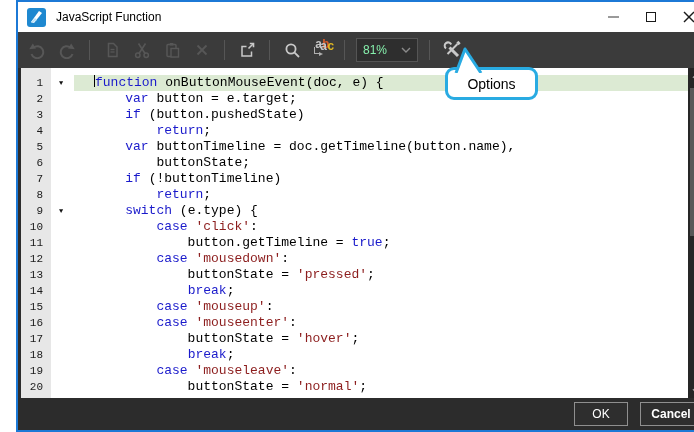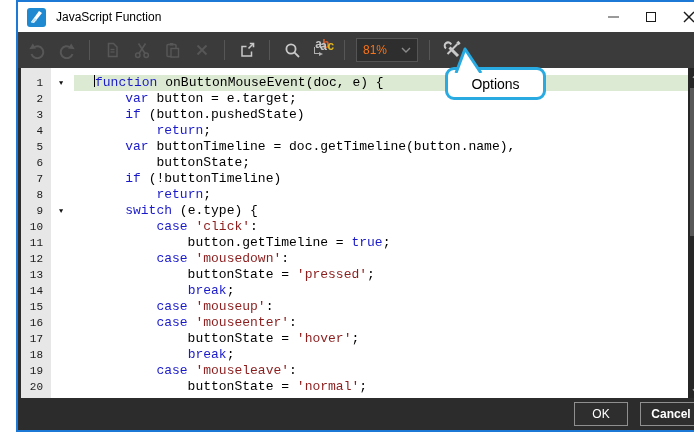--- a/index.html
+++ b/index.html
@@ -16,21 +16,21 @@
   .tb-spacer{ flex:1; }
   .winbtn{ width:38px; height:28px; display:flex; align-items:center; justify-content:center; }
   .min-glyph{ width:11px; height:2px; background:#9a9a9a; }
   .max-glyph{ width:10px; height:10px; border:1.5px solid #1a1a1a; }
   
   .toolbar{ height:36px; background:#3b3b3b; display:flex; align-items:center; padding-left:6px; gap:4px; flex:0 0 auto; }
   .tbtn{ width:26px; height:26px; display:flex; align-items:center; justify-content:center; border-radius:2px; }
   .sep{ width:1px; height:20px; background:#565656; margin:0 5px; }
   .zoombox{ width:62px; height:24px; background:#2e2e2e; border:1px solid #555; display:flex; align-items:center;
             padding:0 6px; margin:0 2px; }
-  .zoomtext{ color:#f97316; font-size:12px; flex:1; }
+  .zoomtext{ color:#86efac; font-size:12px; flex:1; }
   
   .rep{ width:22px; height:22px; position:relative; font-family:"Liberation Mono", monospace; font-weight:bold; font-size:12px; }
   .rep-top{ position:absolute; left:4px; top:-1px; color:#d95c2b; display:inline-block; }
   .rep-top::first-letter{ color:#c6c6c6; }
   .rep-bot{ position:absolute; left:9px; top:1px; color:#dfb722; display:inline-block;text-align:right; }
   .rep-bot::first-letter{ color:#c6c6c6; }
   .rep-arrow{ position:absolute; left:3px; top:8px; width:5px; height:7px; border-left:1px solid #b0b0b0; border-bottom:1px solid #b0b0b0; }
   .rep-arrow::after{ content:""; position:absolute; right:-4px; bottom:-3px; border-left:4px solid #b0b0b0;
                      border-top:2.5px solid transparent; border-bottom:2.5px solid transparent; }
   
@@ -49,21 +49,21 @@
   .vscroll{ flex:0 0 17px; background:#262626; position:relative; }
   .sc-arrow{ position:absolute; left:0; width:17px; height:15px; display:flex; align-items:center; justify-content:center; }
   .sc-up{ top:0; } .sc-down{ bottom:0; }
   .sc-thumb{ position:absolute; left:2px; width:13px; top:20px; height:148px; background:#585858; }
   
   .footer{ height:32px; background:#2c2c2c; display:flex; align-items:center; justify-content:flex-end; gap:12px; padding-right:6px; flex:0 0 auto; }
   .btn{ height:24px; background:#2e2e2e; border:1px solid #8f8f8f; color:#fff; font-size:12px;
         display:flex; align-items:center; justify-content:center; font-family:"Liberation Sans", sans-serif;}
   .btn-ok{ width:54px; } .btn-cancel{ width:62px;font-weight:bold; }
   
-  .callout{ position:absolute; left:427px; top:65px; width:101px; height:33px; background:#fff;
+  .callout{ position:absolute; left:427px; top:65px; width:93px; height:33px; background:#fff;
             border:3px solid #29abe2; border-radius:9px; display:flex; align-items:center; justify-content:center;
             font-size:14px; color:#000; z-index:5; }
   .callout-tail{ position:absolute; left:434px; top:45px; z-index:6; }
 </style>
 </head>
 <body>
 
 <div class="window">
 
   <div class="titlebar">

